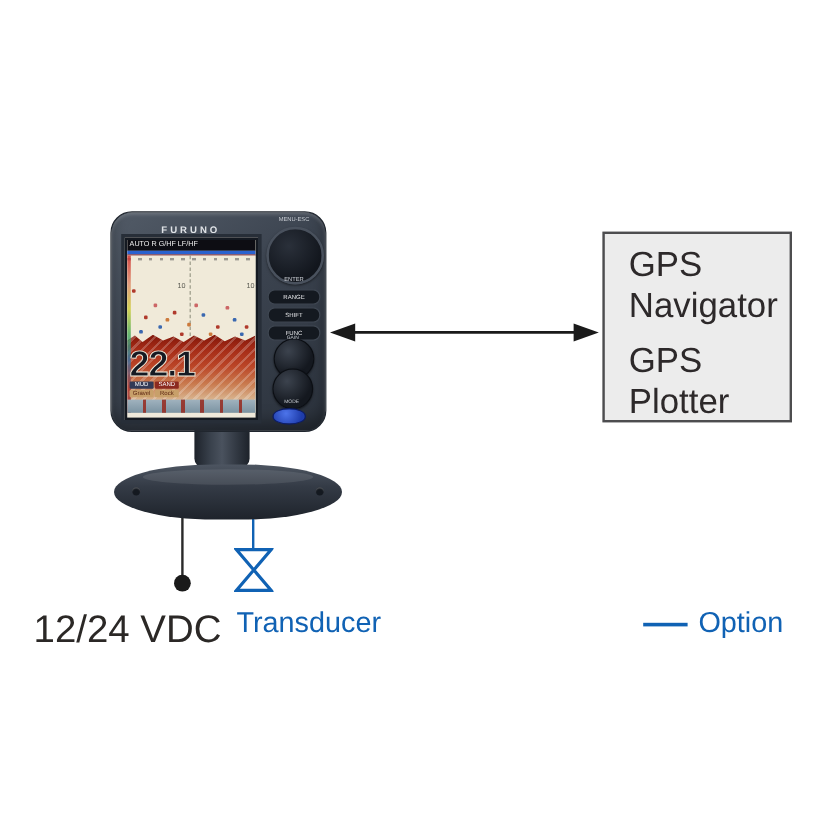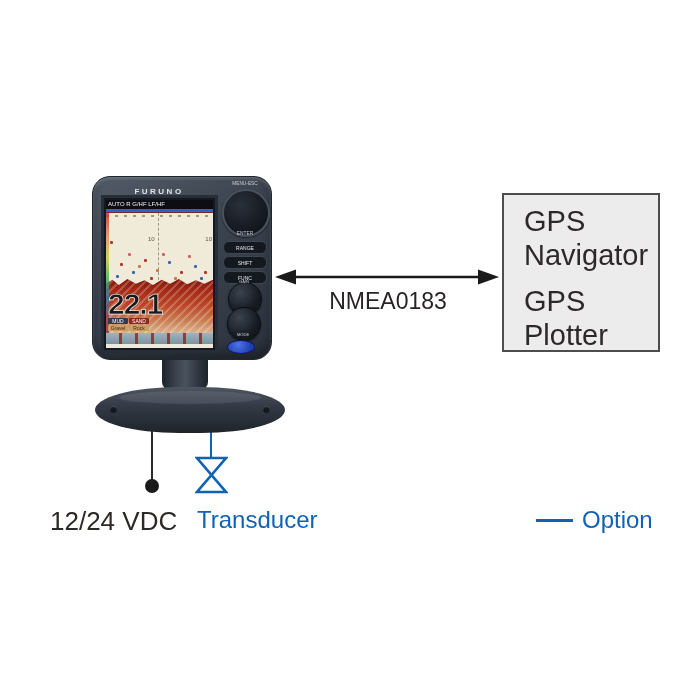--- a/index.html
+++ b/index.html
@@ -93,21 +93,21 @@
   .gpsbox{position:absolute;left:502px;top:193px;width:158px;height:159px;box-sizing:border-box;
         background:#ececec;border:2px solid #4d4d4f;padding:9px 0 0 20px;}
   .gps-item{white-space:pre-line;font-size:29px;line-height:34px;color:#2d292a;}
   .gps-item.first{margin-bottom:12px;}
 
   
   .cable{position:absolute;width:2px;z-index:0;}
   .cable.power{left:151px;top:430px;height:51px;background:#2a2a2a;}
   .cable.xducer{left:210px;top:430px;height:28px;background:#1062b4;}
   .dot{position:absolute;left:145px;top:479px;width:14px;height:14px;border-radius:50%;background:#1a1a1a;}
-  .vdc-label{position:absolute;left:50px;top:506px;font-size:26px;color:#2b2826;}
+  .vdc-label{position:absolute;left:28px;top:506px;font-size:32px;color:#2b2826;}
   .xducer-label{position:absolute;left:197px;top:506px;font-size:24px;color:#1062b4;}
   .option{position:absolute;left:536px;top:506px;display:flex;align-items:center;gap:9px;justify-content:space-between;}
   .option-line{width:37px;height:3px;background:#1062b4;}
   .option-text{font-size:24px;color:#1062b4;}
 </style>
 </head>
 <body>
 
 <div class="canvas">
 
@@ -157,21 +157,20 @@
       <div class="knob-label" style="left:134px;top:155px;">MODE</div>
       <div class="power-btn"></div>
     </div>
   </div>
 
   <svg class="abs" style="left:272px;top:265px;" width="230" height="24" viewBox="0 0 230 24">
     <line x1="20" y1="12" x2="210" y2="12" stroke="#1a1a1a" stroke-width="2.4"></line>
     <polygon points="3,12 24,4.5 24,19.5" fill="#1a1a1a"></polygon>
     <polygon points="227,12 206,4.5 206,19.5" fill="#1a1a1a"></polygon>
   </svg>
-  <div class="nmea-label">NMEA0183</div>
 
   <div class="gpsbox">
     <div class="gps-item first">GPS
 Navigator</div>
     <div class="gps-item">GPS
 Plotter</div>
   </div>
 
   <div class="cable power"></div>
   <div class="dot"></div>

